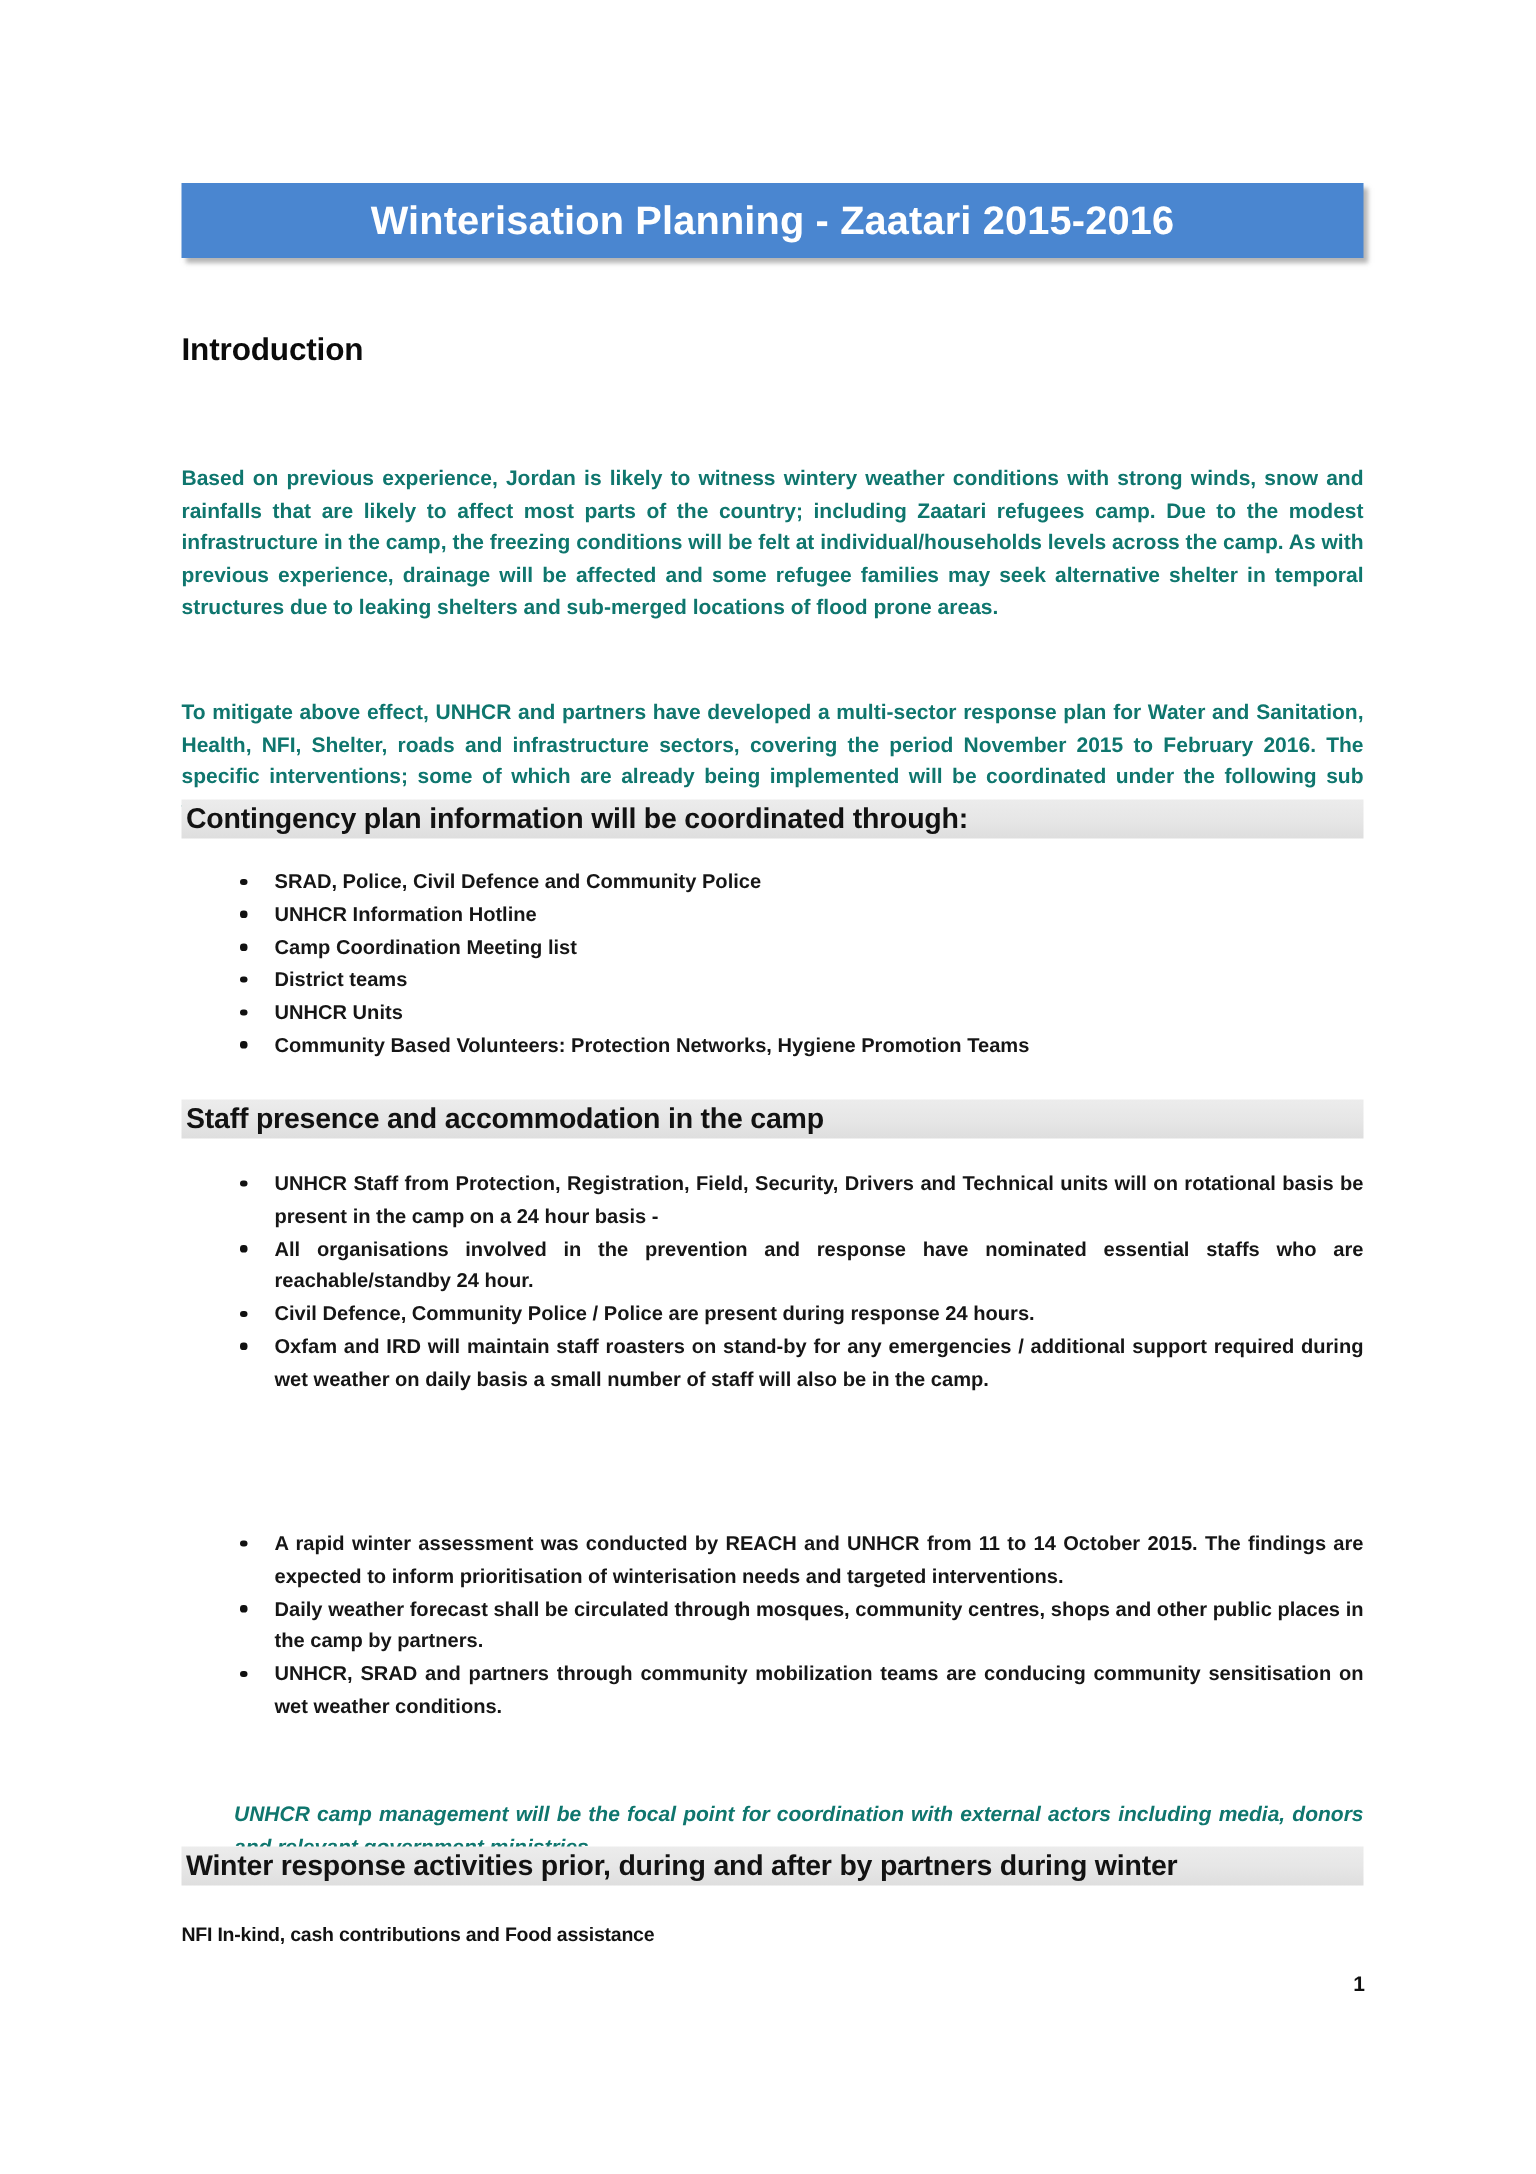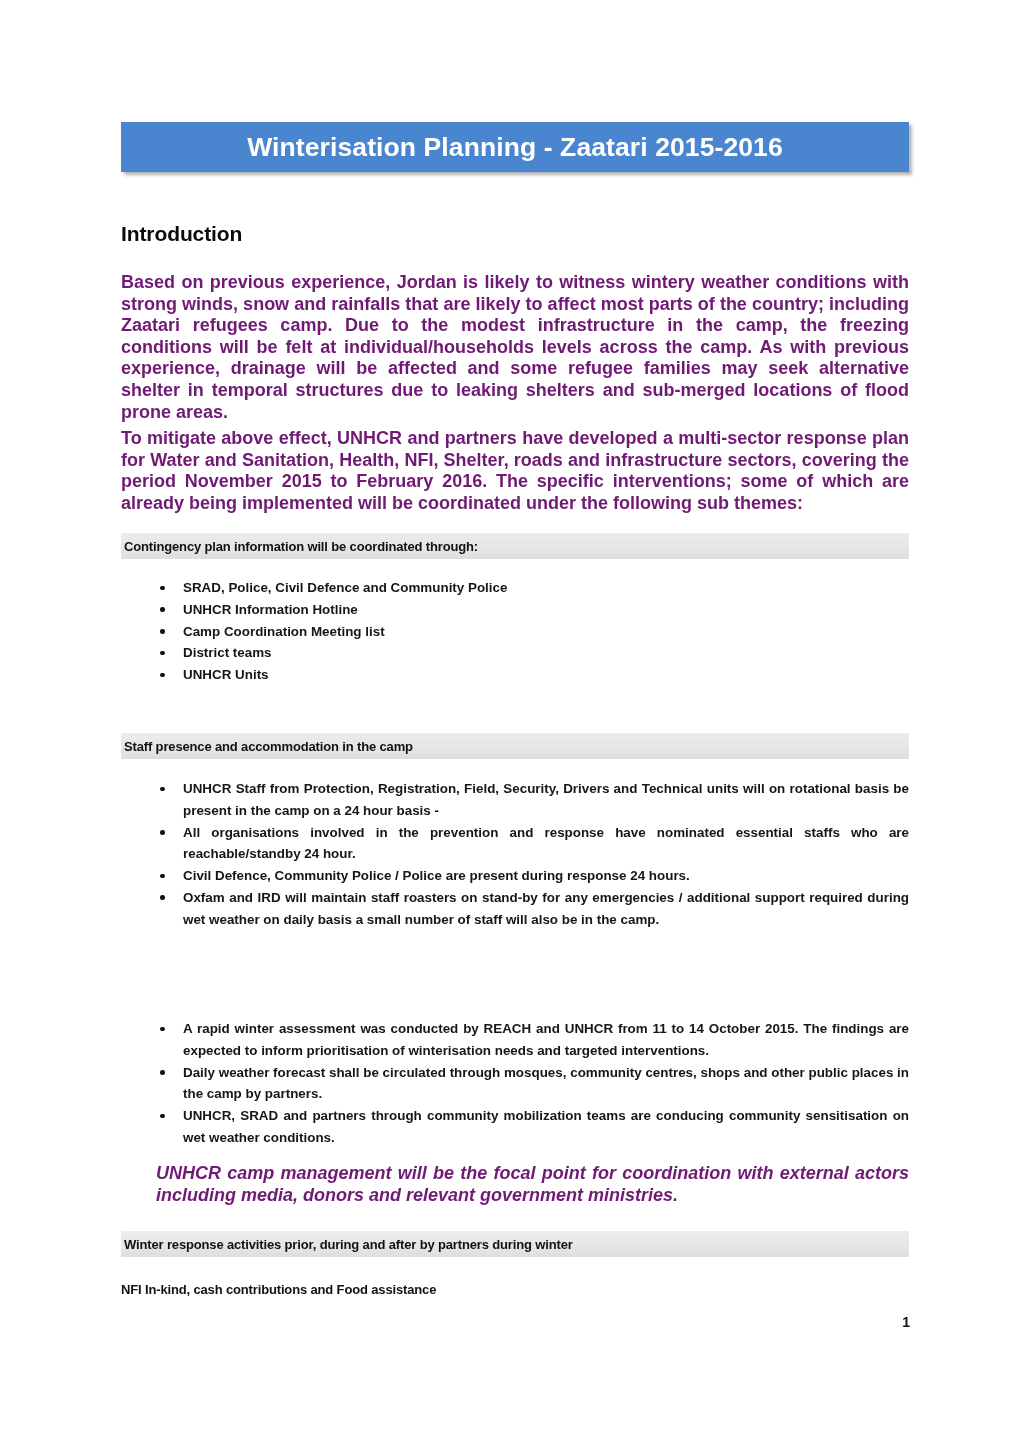--- a/index.html
+++ b/index.html
@@ -59,45 +59,46 @@
     left: 121px;
     width: 788px;
     background: linear-gradient(to bottom, #ececec 0%, #e6e6e6 55%, #dedede 100%);
     height: 26px;
     display: flex;
     align-items: center;
     box-sizing: border-box;
     padding-left: 3px;
   }
   .bar-heading span {
-    font-size: 13px;
+    font-size: 19px;
     font-weight: bold;
     color: #121212;
     letter-spacing: -0.15px;
     line-height: 1;
   }
   .sub-heading {
     position: absolute;
     left: 121px;
     font-size: 13px;
     font-weight: bold;
     color: #121212;
     letter-spacing: -0.15px;
   }
 
   
   .para {
     position: absolute;
     left: 121px;
     width: 788px;
-    font-size: 18px;
+    font-size: 14px;
     line-height: 21.6px;
     text-align: justify;
-    color: #701a75;
+    color: #0f766e;
     font-weight: 600;
+    margin-top: 36px;
   }
   .para.italic {
     font-style: italic;
     font-weight: bold;
     left: 156px;
     width: 753px;
   }
 
   
   .bullets {
@@ -156,20 +157,21 @@
   <div class="bar-heading" style="top:533px;">
     <span>Contingency plan information will be coordinated through:</span>
   </div>
 
   <ul class="bullets" style="top:577px;">
     <li><span class="dot"></span><span>SRAD, Police, Civil Defence and Community Police</span></li>
     <li><span class="dot"></span><span>UNHCR Information Hotline</span></li>
     <li><span class="dot"></span><span>Camp Coordination Meeting list</span></li>
     <li><span class="dot"></span><span>District teams</span></li>
     <li><span class="dot"></span><span>UNHCR Units</span></li>
+    <li><span class="dot"></span><span>Community Based Volunteers: Protection Networks, Hygiene Promotion Teams</span></li>
   </ul>
 
   <div class="bar-heading" style="top:733px;">
     <span>Staff presence and accommodation in the camp</span>
   </div>
 
   <ul class="bullets" style="top:778px;">
     <li><span class="dot"></span><span>UNHCR Staff from Protection, Registration, Field, Security, Drivers and Technical units will on rotational basis be present in the camp on a 24 hour basis -</span></li>
     <li><span class="dot"></span><span>All organisations involved in the prevention and response have nominated essential staffs who are reachable/standby 24 hour.</span></li>
     <li><span class="dot"></span><span>Civil Defence, Community Police / Police are present during response 24 hours.</span></li>

